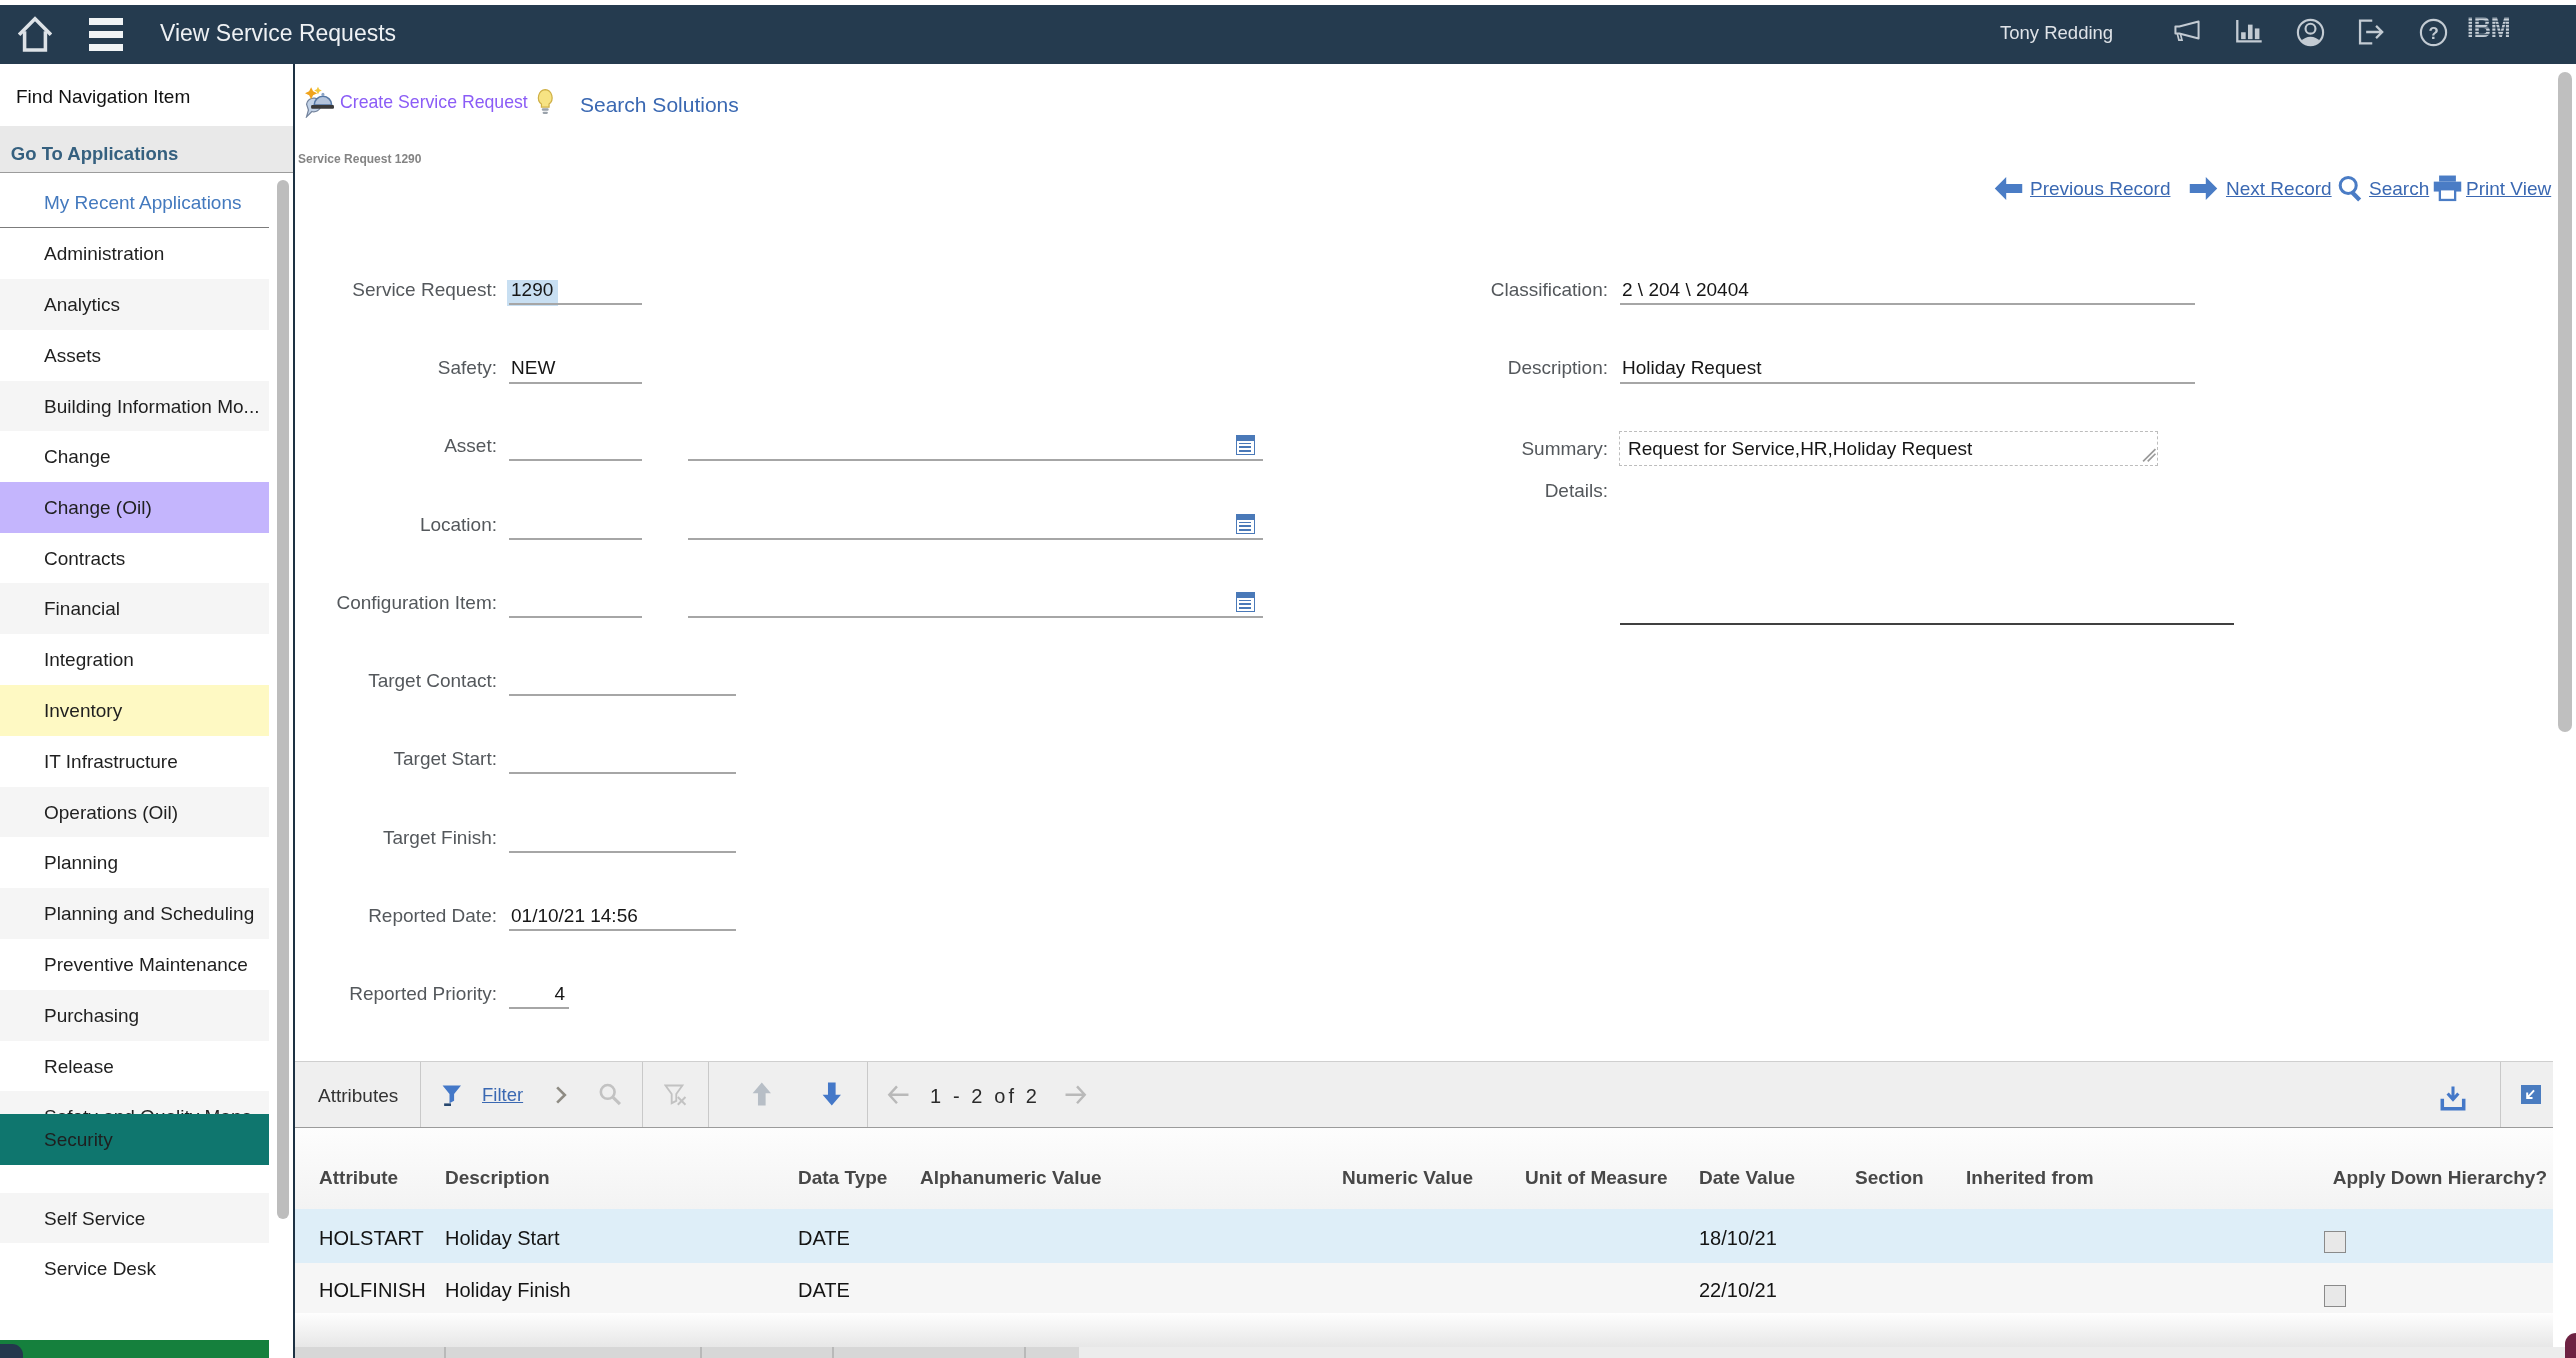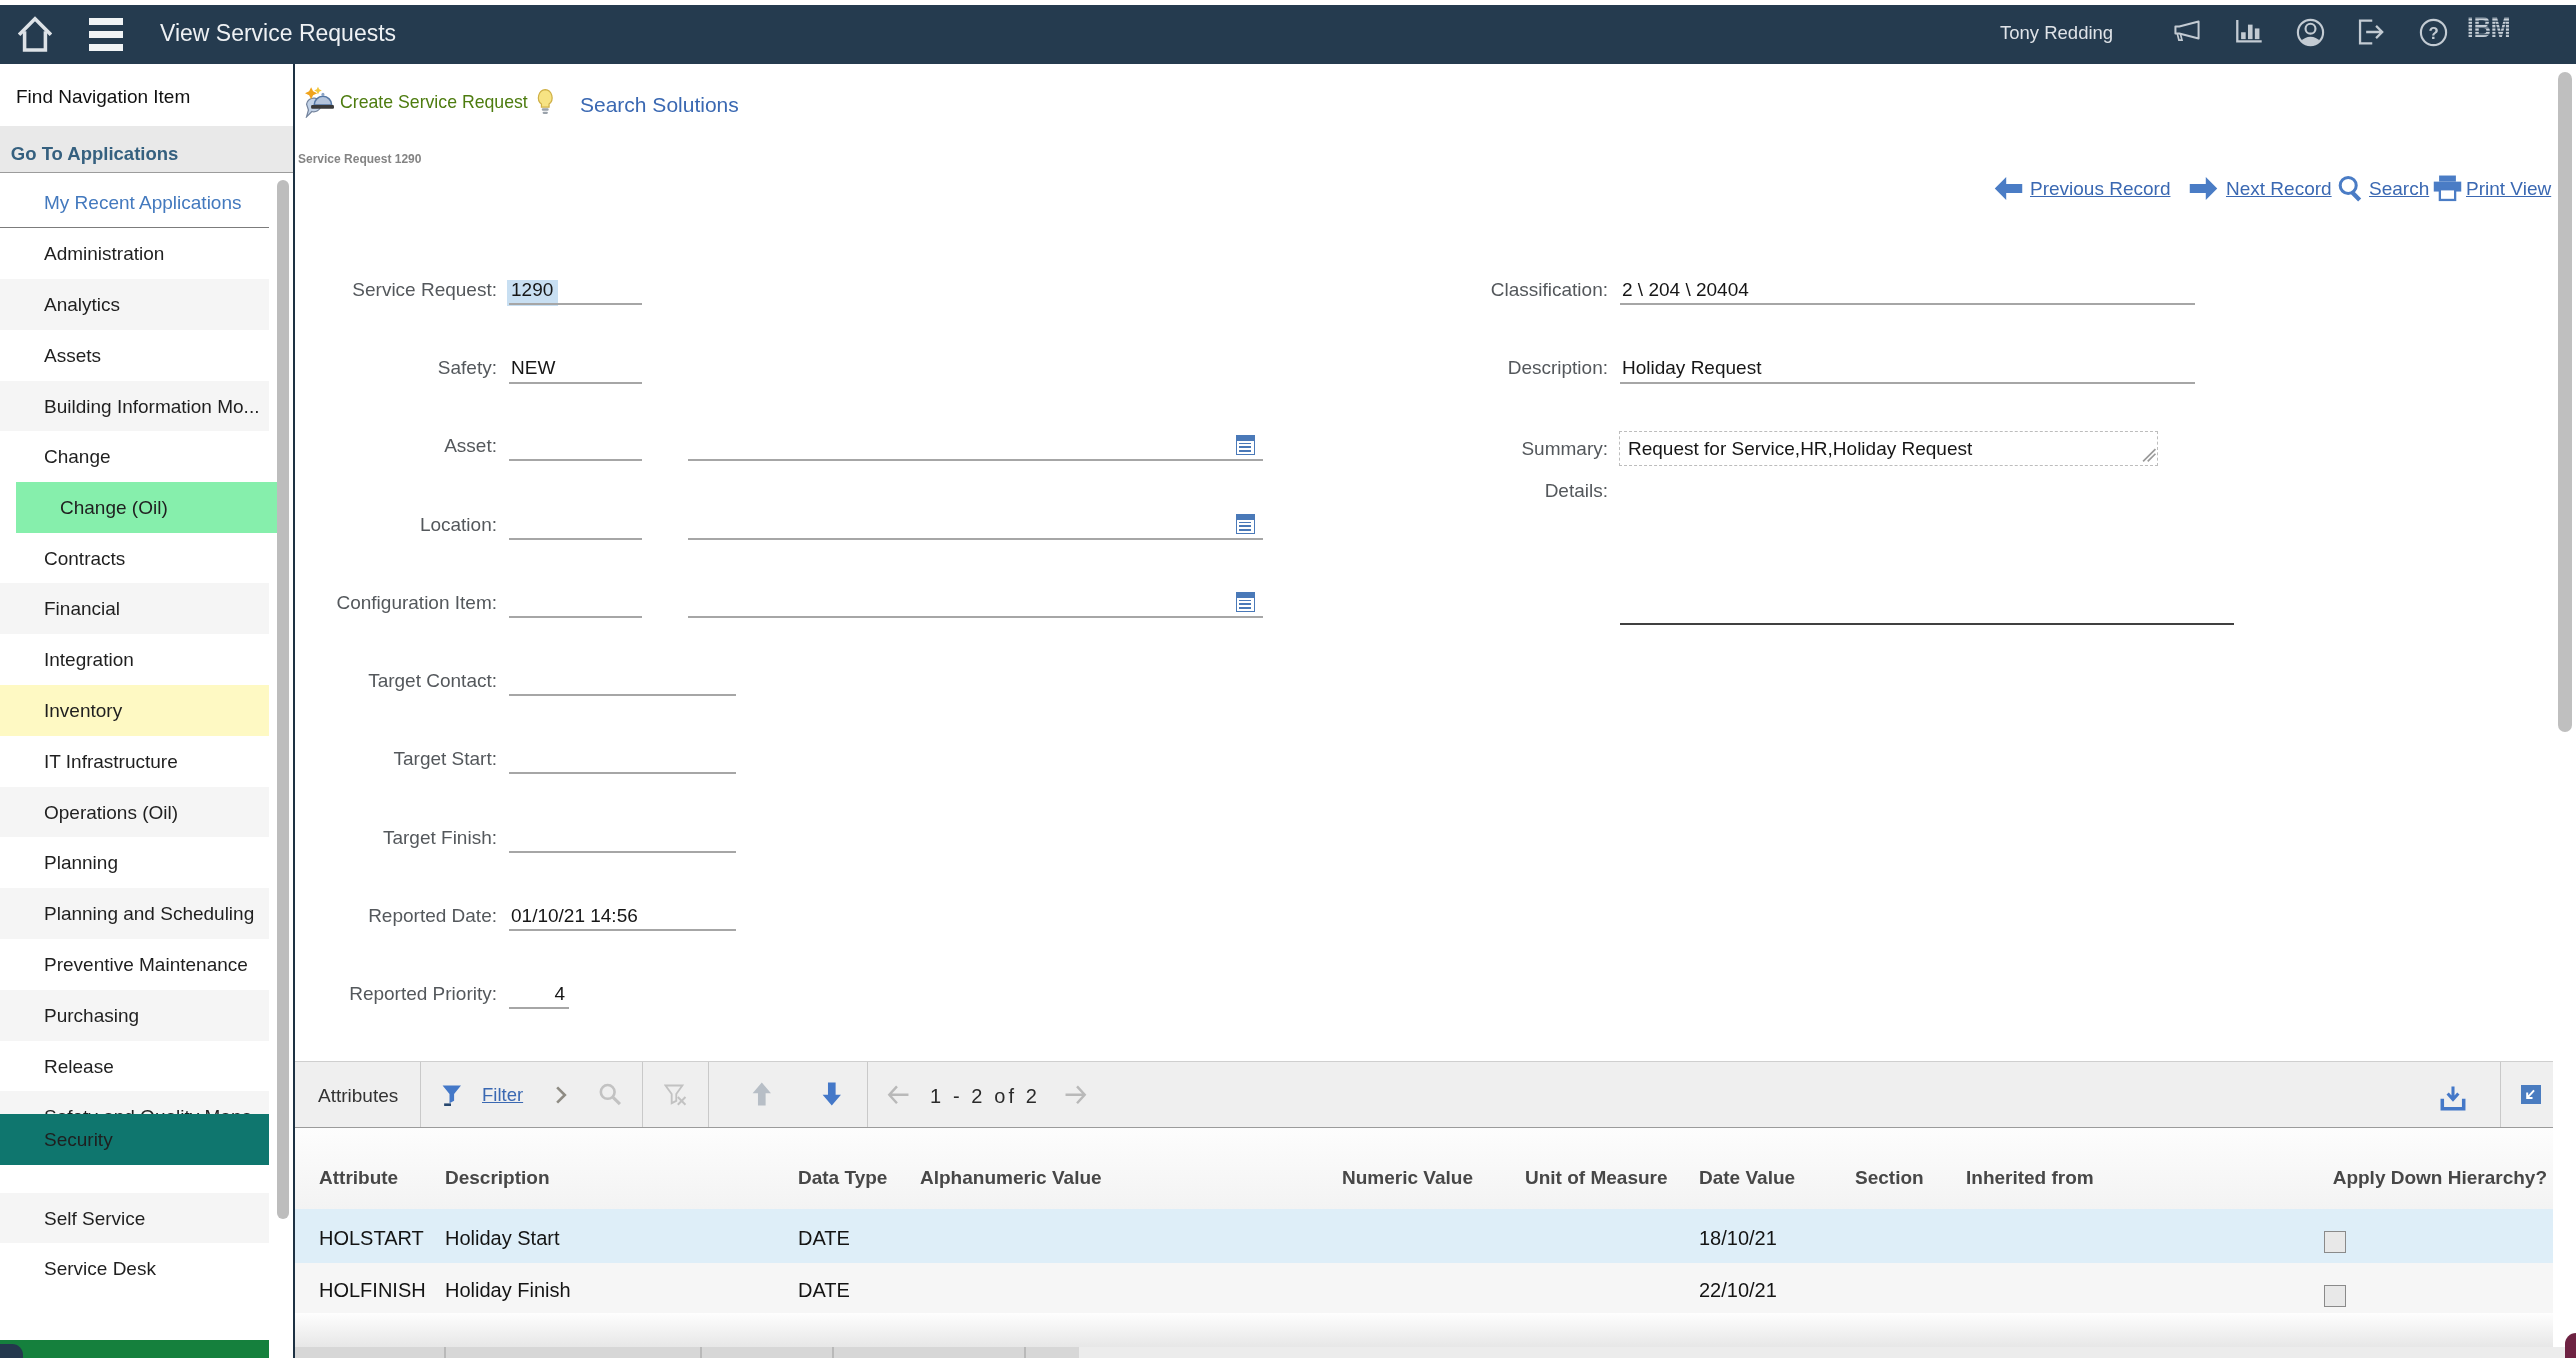--- a/index.html
+++ b/index.html
@@ -64,21 +64,21 @@
 <div class="a" style="left:0;top:126px;width:293px;height:47px;background:#e9e9e9;border-bottom:1.5px solid #9c9c9c"></div>
 <div class="a" style="left:10.8px;top:145px;font-size:18.5px;font-weight:bold;color:#35607f;line-height:1;white-space:nowrap">Go To Applications</div>
 <div class="a" style="left:44px;top:193px;font-size:19px;color:#4379be;line-height:1;white-space:nowrap">My Recent Applications</div>
 <div class="a" style="left:0;top:227px;width:269px;height:1.5px;background:#7c7c7c"></div>
 
 <div class="a srow" style="left:0;top:228px;width:269px;height:51px;background:#ffffff">Administration</div>
 <div class="a srow" style="left:0;top:279px;width:269px;height:51px;background:#f5f5f5">Analytics</div>
 <div class="a srow" style="left:0;top:330px;width:269px;height:51px;background:#ffffff">Assets</div>
 <div class="a srow" style="left:0;top:381px;width:269px;height:51px;background:#f5f5f5">Building Information Mo...</div>
 <div class="a srow" style="left:0;top:431px;width:269px;height:51px;background:#ffffff">Change</div>
-<div class="a srow" style="left:16px;top:482px;width:269px;height:51px;background:#86efac">Change (Oil)</div>
+<div class="a srow" style="left:0;top:482px;width:269px;height:51px;background:#c4b5fd">Change (Oil)</div>
 <div class="a srow" style="left:0;top:533px;width:269px;height:51px;background:#ffffff">Contracts</div>
 <div class="a srow" style="left:0;top:583px;width:269px;height:51px;background:#f5f5f5">Financial</div>
 <div class="a srow" style="left:0;top:634px;width:269px;height:51px;background:#ffffff">Integration</div>
 <div class="a srow" style="left:0;top:685px;width:269px;height:51px;background:#fef9c3">Inventory</div>
 <div class="a srow" style="left:0;top:736px;width:269px;height:51px;background:#ffffff">IT Infrastructure</div>
 <div class="a srow" style="left:0;top:787px;width:269px;height:51px;background:#f5f5f5">Operations (Oil)</div>
 <div class="a srow" style="left:0;top:837px;width:269px;height:51px;background:#ffffff">Planning</div>
 <div class="a srow" style="left:0;top:888px;width:269px;height:51px;background:#f5f5f5">Planning and Scheduling</div>
 <div class="a srow" style="left:0;top:939px;width:269px;height:51px;background:#ffffff">Preventive Maintenance</div>
 <div class="a srow" style="left:0;top:990px;width:269px;height:51px;background:#f5f5f5">Purchasing</div>
@@ -94,21 +94,21 @@
 <div class="a" style="left:0px;top:1344px;width:23px;height:14px;background:#24384d;border-radius:0 10.8px 0 0"></div>
 
 <svg class="a" style="left:304px;top:86px" width="31" height="32" viewBox="0 0 40 42">
  <path d="M3 24 a9.5 9 0 1 1 7 9.5 l-7 7 2.5 -9 z" fill="#c3d3e8" stroke="#73839c" stroke-width="1.6"></path>
  <path d="M13 25 a11.5 11.5 0 0 1 23 0 z" fill="#b4c4db" stroke="#5577a4" stroke-width="2"></path>
  <rect x="9" y="25" width="30" height="5" rx="1.5" fill="#3a3a3a"></rect>
  <circle cx="24.5" cy="11" r="2" fill="#8aa3c4"></circle>
  <path d="M9 1.5 l2.6 5.4 5.4 2.6 -5.4 2.6 -2.6 5.4 -2.6 -5.4 -5.4 -2.6 5.4 -2.6 z" fill="#f0a31b"></path>
  <path d="M18 1 l1.6 3.4 3.4 1.6 -3.4 1.6 -1.6 3.4 -1.6 -3.4 -3.4 -1.6 3.4 -1.6 z" fill="#f3c73c"></path>
 </svg>
-<div class="a" style="left:340px;top:94px;font-size:17.7px;color:#4d7c0f;line-height:1;white-space:nowrap">Create Service Request</div>
+<div class="a" style="left:340px;top:94px;font-size:17.7px;color:#8b5cf6;line-height:1;white-space:nowrap">Create Service Request</div>
 <svg class="a" style="left:536px;top:88px" width="18.5" height="29" viewBox="0 0 24 38">
  <path d="M12 2 a9.5 10.5 0 0 1 5 19 l0 4 -10 0 0 -4 a9.5 10.5 0 0 1 5 -19 z" fill="#f7e383" stroke="#cfb047" stroke-width="1.6"></path>
  <rect x="7.5" y="26.5" width="9" height="3.4" rx="1.5" fill="#9aa2ab"></rect>
  <rect x="8.5" y="31" width="7" height="3" rx="1.5" fill="#9aa2ab"></rect>
 </svg>
 <div class="a" style="left:580px;top:94px;font-size:21px;color:#3a68b2;line-height:1;white-space:nowrap">Search Solutions</div>
 <div class="a" style="left:298px;top:153px;font-size:12px;font-weight:bold;color:#848484;line-height:1;white-space:nowrap">Service Request 1290</div>
 
 <svg class="a" style="left:1994px;top:176px" width="29" height="25" viewBox="0 0 38 32">
  <path d="M16 1 L16 10 L37 10 L37 22 L16 22 L16 31 L1 16 Z" fill="#4a7cc5"></path>

